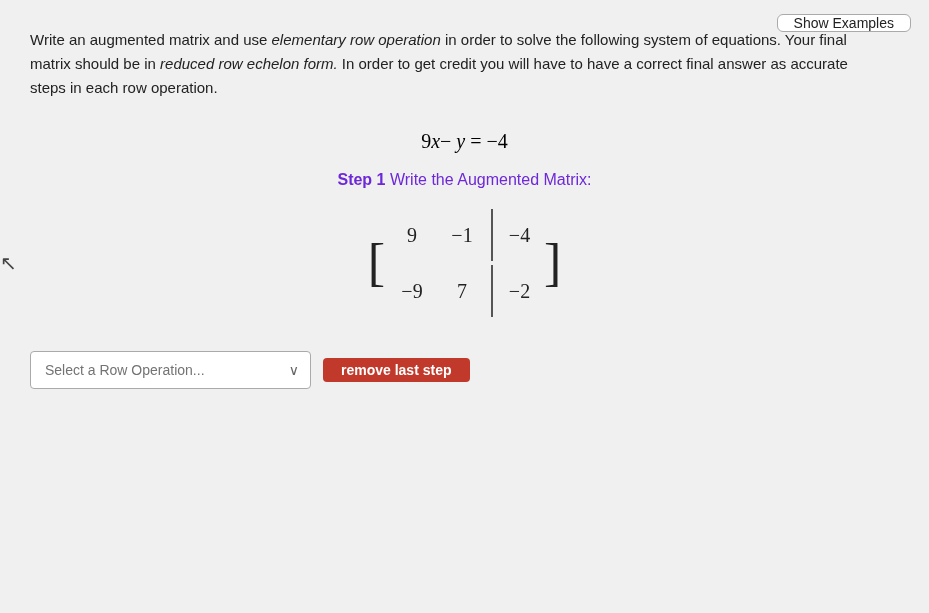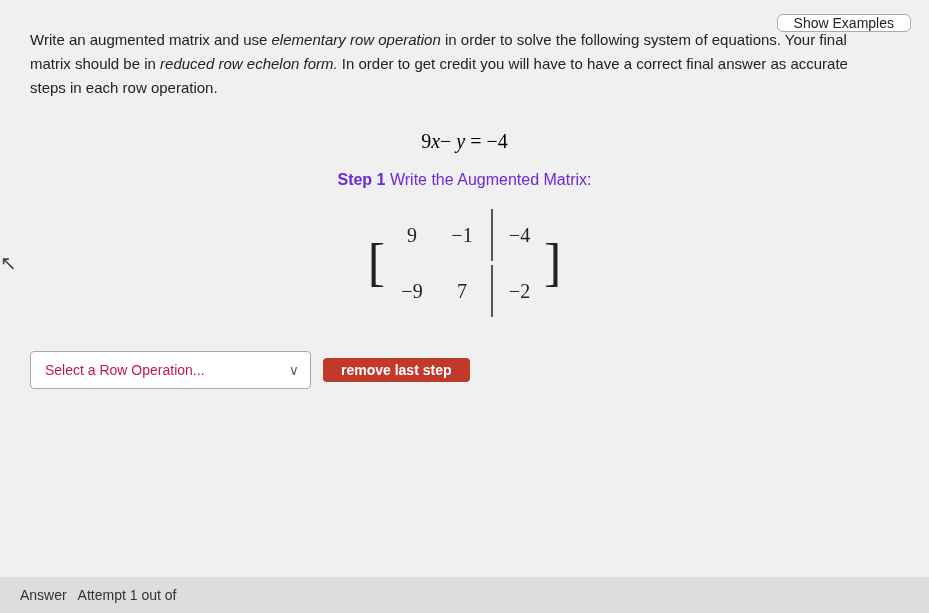--- a/index.html
+++ b/index.html
@@ -167,21 +167,21 @@
       margin-top: 4px;
     }
 
     .row-operation-select {
       background: white;
       border: 1.5px solid #aaa;
       border-radius: 4px;
       padding: 10px 40px 10px 14px;
       font-family: Arial, sans-serif;
       font-size: 14px;
-      color: #be185d;
+      color: #737373;
       min-width: 280px;
       appearance: none;
       -webkit-appearance: none;
       cursor: pointer;
       position: relative;
     }
 
     .select-wrapper {
       position: relative;
       display: inline-block;
@@ -277,18 +277,14 @@
           <option>Swap two rows</option>
           <option>Multiply a row by a scalar</option>
           <option>Add a multiple of one row to another</option>
         </select>
       </div>
       <button class="remove-last-step-btn">remove last step</button>
     </div>
 
   </div>
 
-  <div class="answer-bar">
-    <span>Answer</span>&nbsp;&nbsp;
-    <span>Attempt 1 out of</span>
-  </div>
 
 </div>
 
 </body></html>

